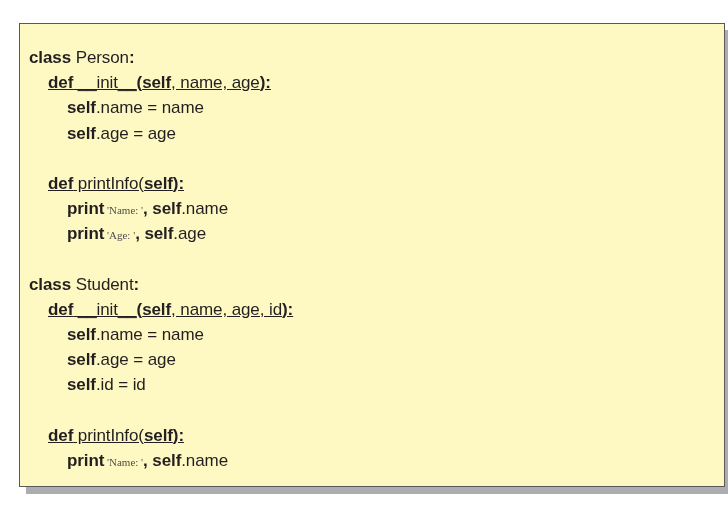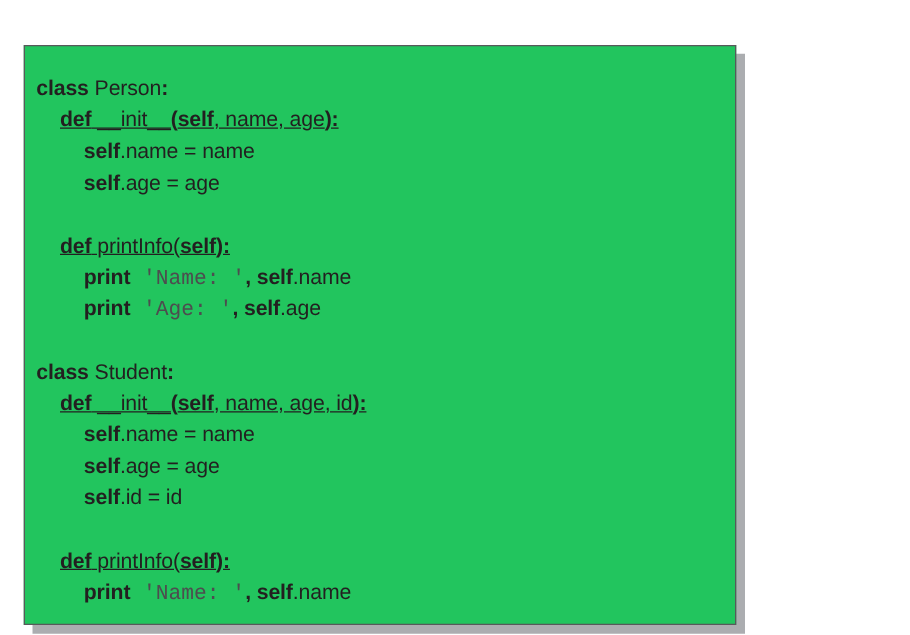--- a/index.html
+++ b/index.html
@@ -11,25 +11,25 @@
     width: 728px;
     height: 508px;
     position: relative;
     overflow: hidden;
     font-family: "Liberation Sans", sans-serif;
   }
 
   #code-figure {
     position: absolute;
     left: 19px;
-    top: 36px;
-    width: 570px;
+    top: 23px;
+    width: 706px;
     height: 464px;
     box-sizing: border-box;
-    background: #22c55e;
+    background: #fef9c3;
     border: 1.5px solid #58595b;
     box-shadow: 7px 7px 0 0 rgba(167,169,172,0.95);
   }
 
   #code-block {
     position: absolute;
     left: 9px;
     top: 8px;
     right: 4px;
     bottom: 4px;
@@ -58,23 +58,23 @@
   .tok.self,
   .tok.punct {
     font-weight: bold;
     color: #231f20;
   }
   .tok.plain {
     font-weight: normal;
     color: #231f20;
   }
   .tok.str {
-    font-family: Liberation Mono, monospace;
+    font-family: Liberation Serif, serif;
     font-weight: normal;
-    font-size: 17px;
+    font-size: 11px;
     color: #4d4d4f;
     letter-spacing: 0px;
   }
 </style>
 </head>
 <body>
 
 <div id="code-figure">
   <pre id="code-block"><div class="code-line ind1"><span class="tok kw">class</span><span class="tok plain"> Person</span><span class="tok punct">:</span></div><div class="code-line ind2"><span class="tok kw">def</span><span class="tok plain"> __init__</span><span class="tok punct">(</span><span class="tok self">self</span><span class="tok plain">, name, age</span><span class="tok punct">):</span></div><div class="code-line ind3"><span class="tok self">self</span><span class="tok plain">.name = name</span></div><div class="code-line ind3"><span class="tok self">self</span><span class="tok plain">.age = age</span></div><div class="code-line ind1 blank">&nbsp;</div><div class="code-line ind2"><span class="tok kw">def</span><span class="tok plain"> printInfo(</span><span class="tok self">self</span><span class="tok punct">):</span></div><div class="code-line ind3"><span class="tok kw">print</span><span class="tok str"> 'Name: '</span><span class="tok punct">, </span><span class="tok self">self</span><span class="tok plain">.name</span></div><div class="code-line ind3"><span class="tok kw">print</span><span class="tok str"> 'Age: '</span><span class="tok punct">, </span><span class="tok self">self</span><span class="tok plain">.age</span></div><div class="code-line ind1 blank">&nbsp;</div><div class="code-line ind1"><span class="tok kw">class</span><span class="tok plain"> Student</span><span class="tok punct">:</span></div><div class="code-line ind2"><span class="tok kw">def</span><span class="tok plain"> __init__</span><span class="tok punct">(</span><span class="tok self">self</span><span class="tok plain">, name, age, id</span><span class="tok punct">):</span></div><div class="code-line ind3"><span class="tok self">self</span><span class="tok plain">.name = name</span></div><div class="code-line ind3"><span class="tok self">self</span><span class="tok plain">.age = age</span></div><div class="code-line ind3"><span class="tok self">self</span><span class="tok plain">.id = id</span></div><div class="code-line ind1 blank">&nbsp;</div><div class="code-line ind2"><span class="tok kw">def</span><span class="tok plain"> printInfo(</span><span class="tok self">self</span><span class="tok punct">):</span></div><div class="code-line ind3"><span class="tok kw">print</span><span class="tok str"> 'Name: '</span><span class="tok punct">, </span><span class="tok self">self</span><span class="tok plain">.name</span></div></pre>
 </div>

